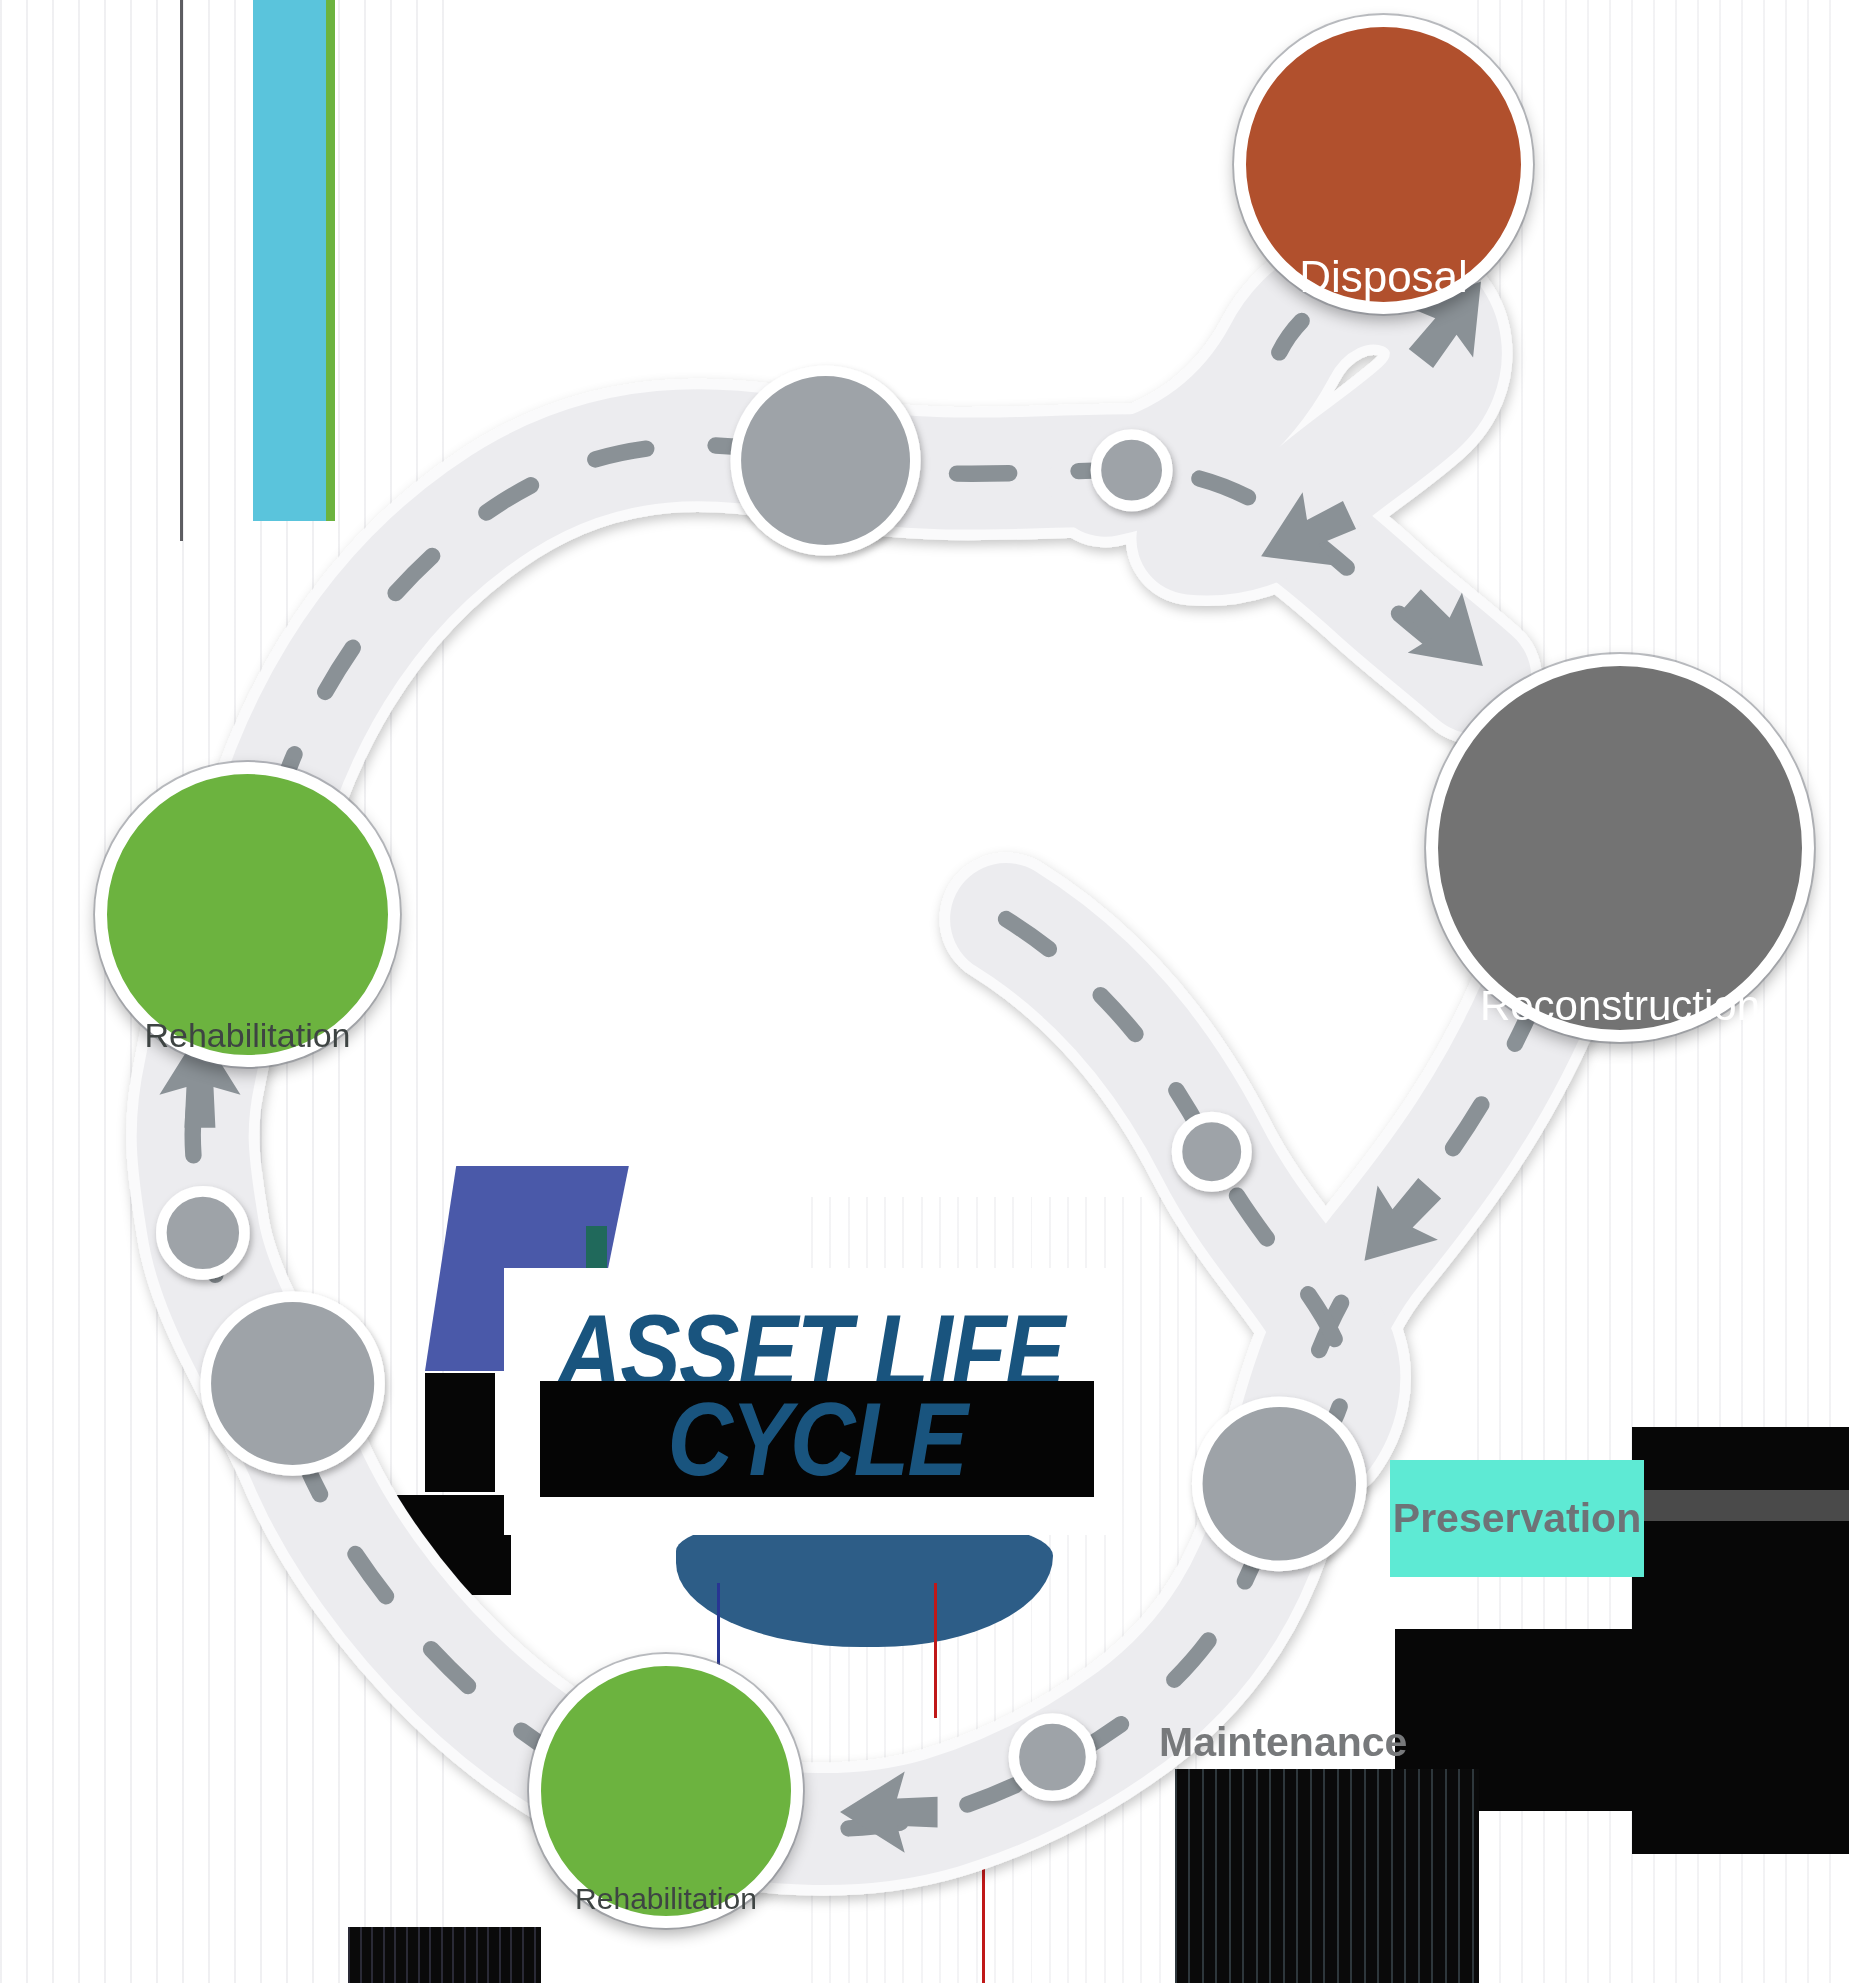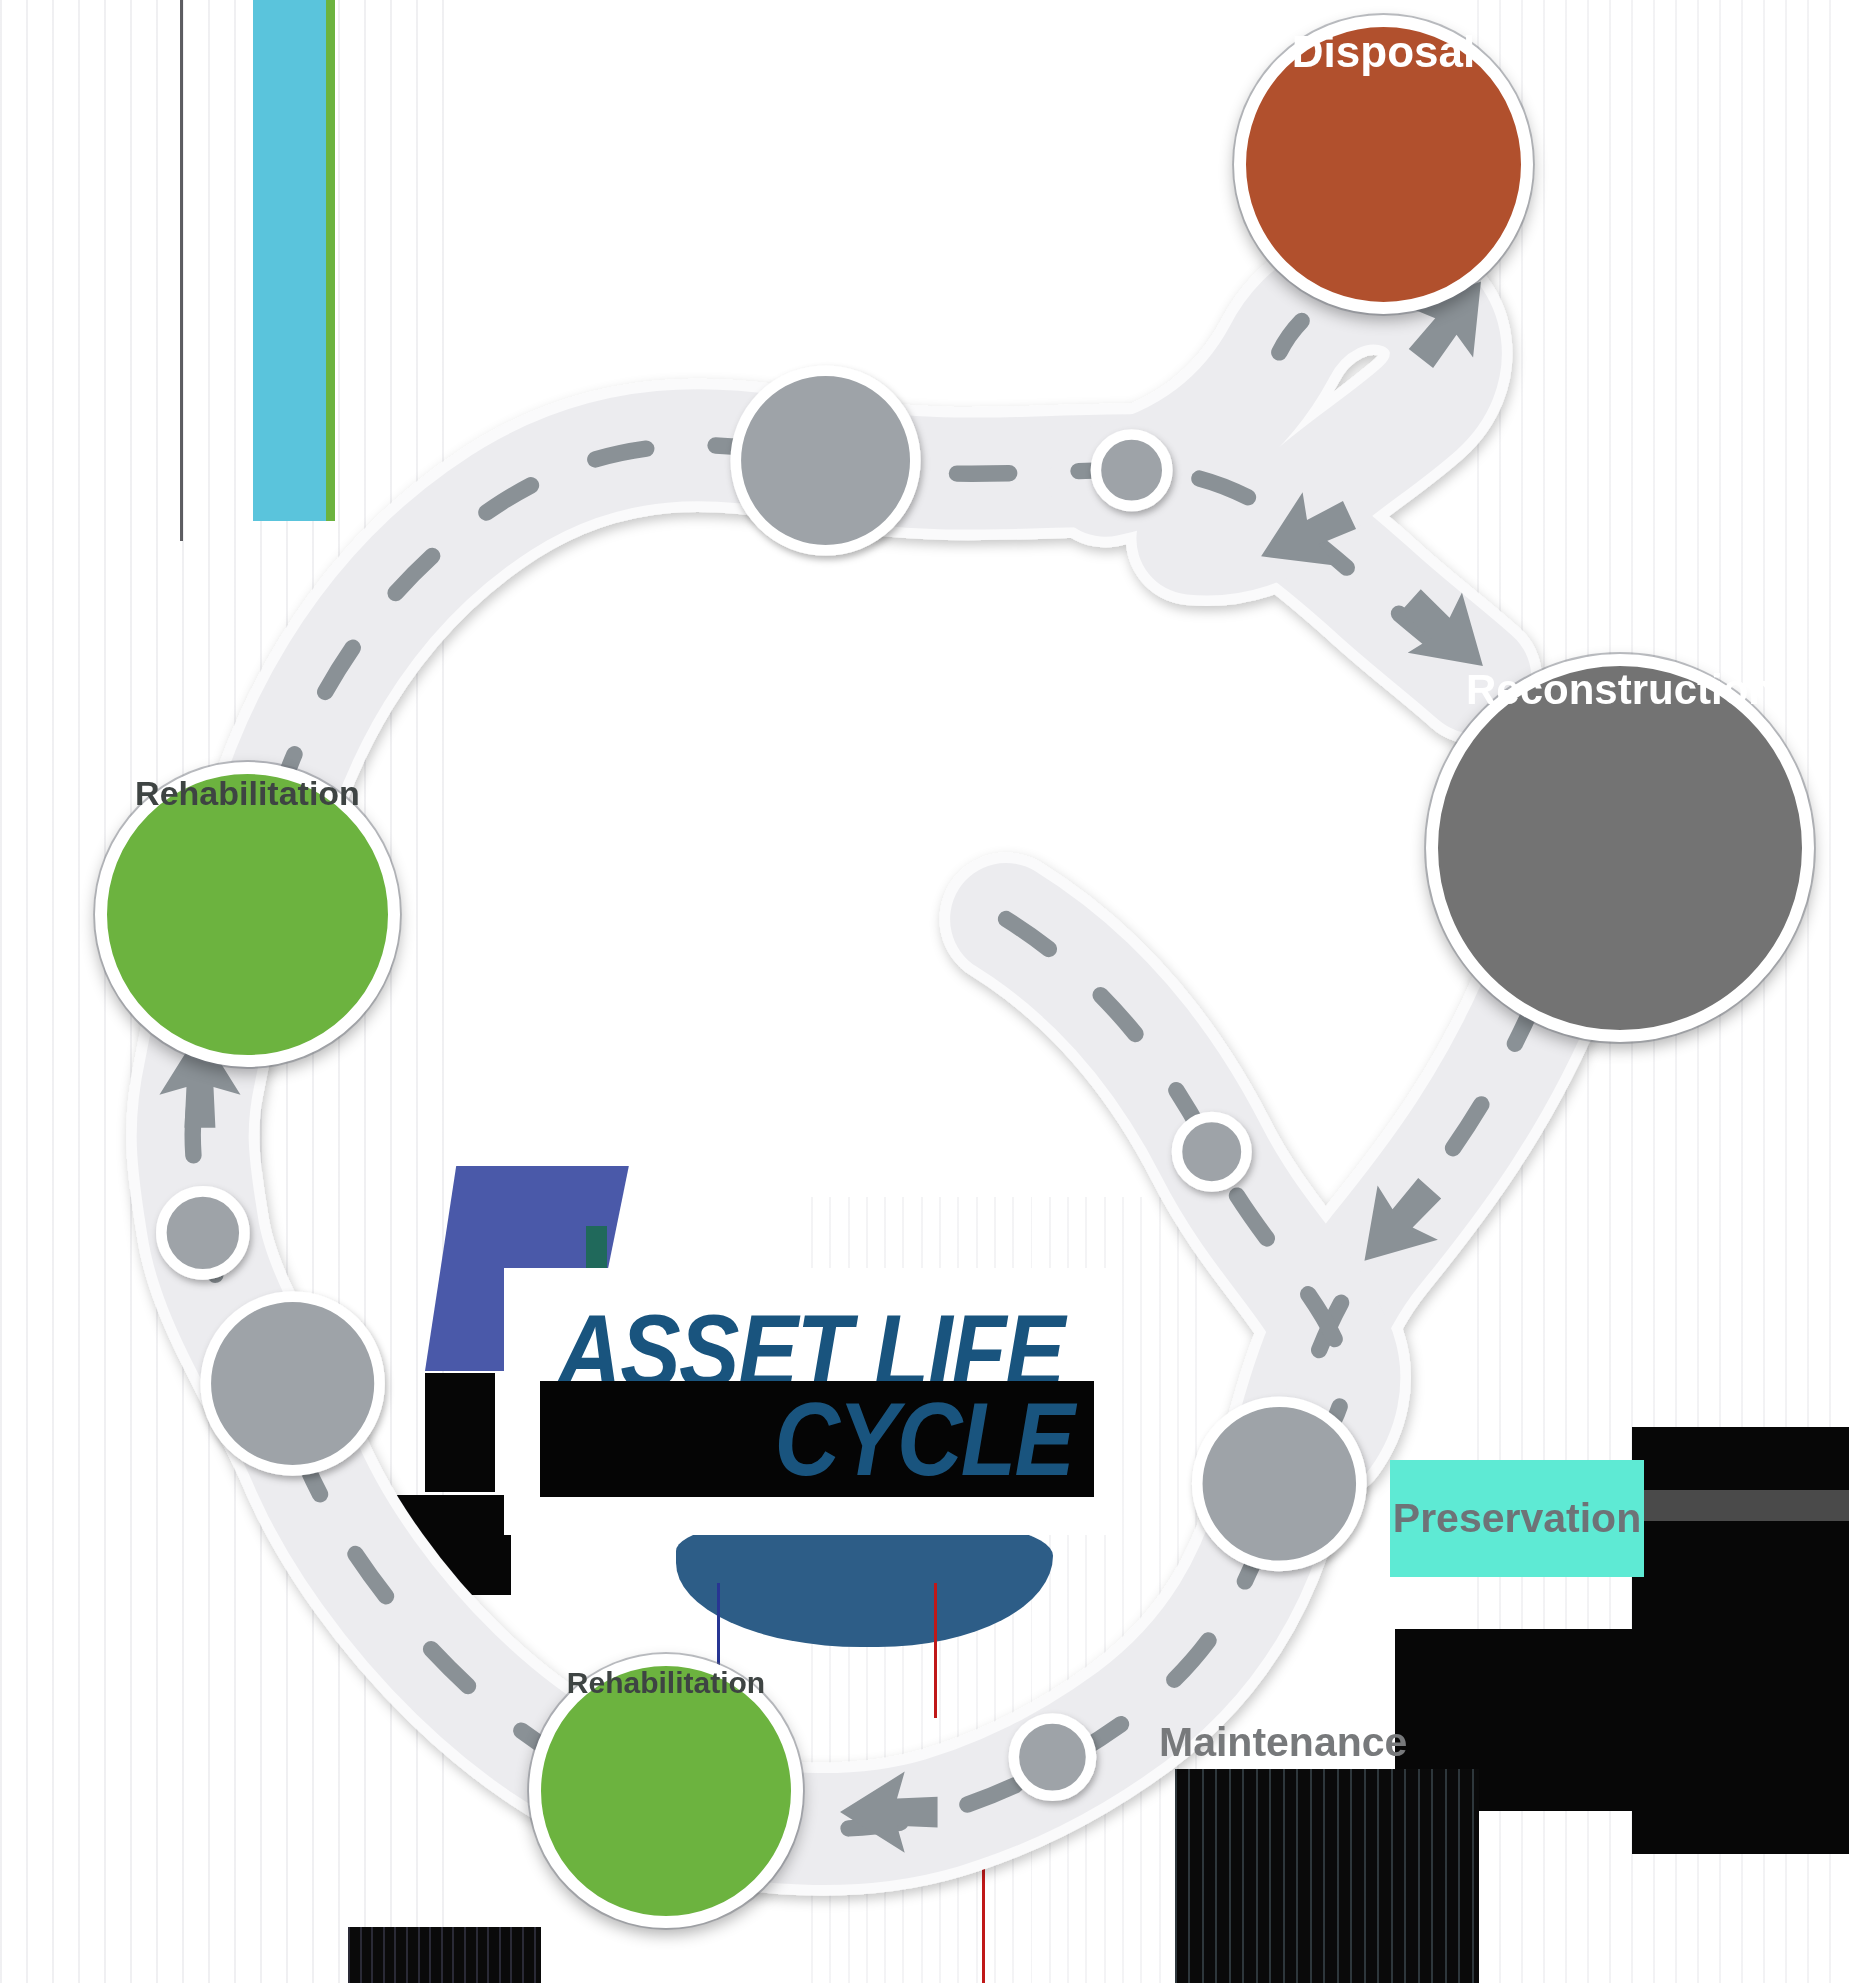--- a/index.html
+++ b/index.html
@@ -37,38 +37,38 @@
   .redline2{left:982px;top:1854px;width:2.9px;height:129px;background:#c01818;}
   .navyline{left:717px;top:1583px;width:2.9px;height:121px;background:#283593;}
   .darkline{left:180px;top:0;width:2.9px;height:541px;background:rgba(40,40,45,.75);}
 
   
   #roadsvg{position:absolute;left:0;top:0;}
 
   
   .stage-circle{
     position:absolute;box-sizing:border-box;border-radius:50%;
-    border:12.6px solid #ffffff;display:flex;align-items:flex-start;justify-content:center;
-    text-align:center;font-weight:bold;
+    border:12.6px solid #ffffff;display:flex;align-items:flex-end;justify-content:center;
+    text-align:center;font-weight:normal;
     box-shadow:0 0 0 1.9px rgba(110,115,125,.45), 0 6.8px 15.4px rgba(0,0,0,.30);
   }
   .c-disposal{left:1234px;top:14.5px;width:299px;height:299px;background:#B1502D;color:#fff;font-size:44px;}
   .c-reconstruction{left:1426px;top:654px;width:388px;height:388px;background:#737373;color:#fff;font-size:42px;}
   .c-rehab-left{left:95px;top:762px;width:305px;height:305px;background:#6CB33F;color:#3E4443;font-size:34px;}
   .c-rehab-bottom{left:529px;top:1654px;width:274px;height:274px;background:#6CB33F;color:#3E4443;font-size:30px;}
   .c-initial{left:564px;top:737px;width:487px;height:487px;background:#1B5380;color:#fff;
     font-size:60px;line-height:1.5;padding-bottom:44px;}
 
   
   .title-box{position:absolute;left:504px;top:1268px;width:612px;height:267px;background:#ffffff;font-style:italic;}
   .title-line1{position:absolute;left:0;top:25px;width:100%;text-align:center;
     font-size:103px;font-weight:800;color:#19547E;letter-spacing:-1.9px;
     transform:scaleX(.88);transform-origin:center;white-space:nowrap;}
   .title-band{position:absolute;left:36px;top:113px;width:554px;height:116px;background:#050505;
-    display:flex;align-items:center;justify-content:flex-end;}
+    display:flex;align-items:center;justify-content:center;}
   .title-line2{font-size:103px;font-weight:800;color:#19547E;letter-spacing:-1.9px;
     transform:scaleX(.88);transform-origin:center;white-space:nowrap;line-height:1;}
 
   
   .preservation-box{position:absolute;left:1390px;top:1460px;width:254px;height:117px;background:#5eead4;
     display:flex;align-items:center;justify-content:center;}
   .preservation-text{font-size:41px;font-weight:bold;color:#6E7377;white-space:nowrap;}
   .maintenance-label{position:absolute;left:1159px;top:1719px;width:309px;height:44px;
     font-size:41px;font-weight:bold;color:#77797B;white-space:nowrap;}
 </style>

